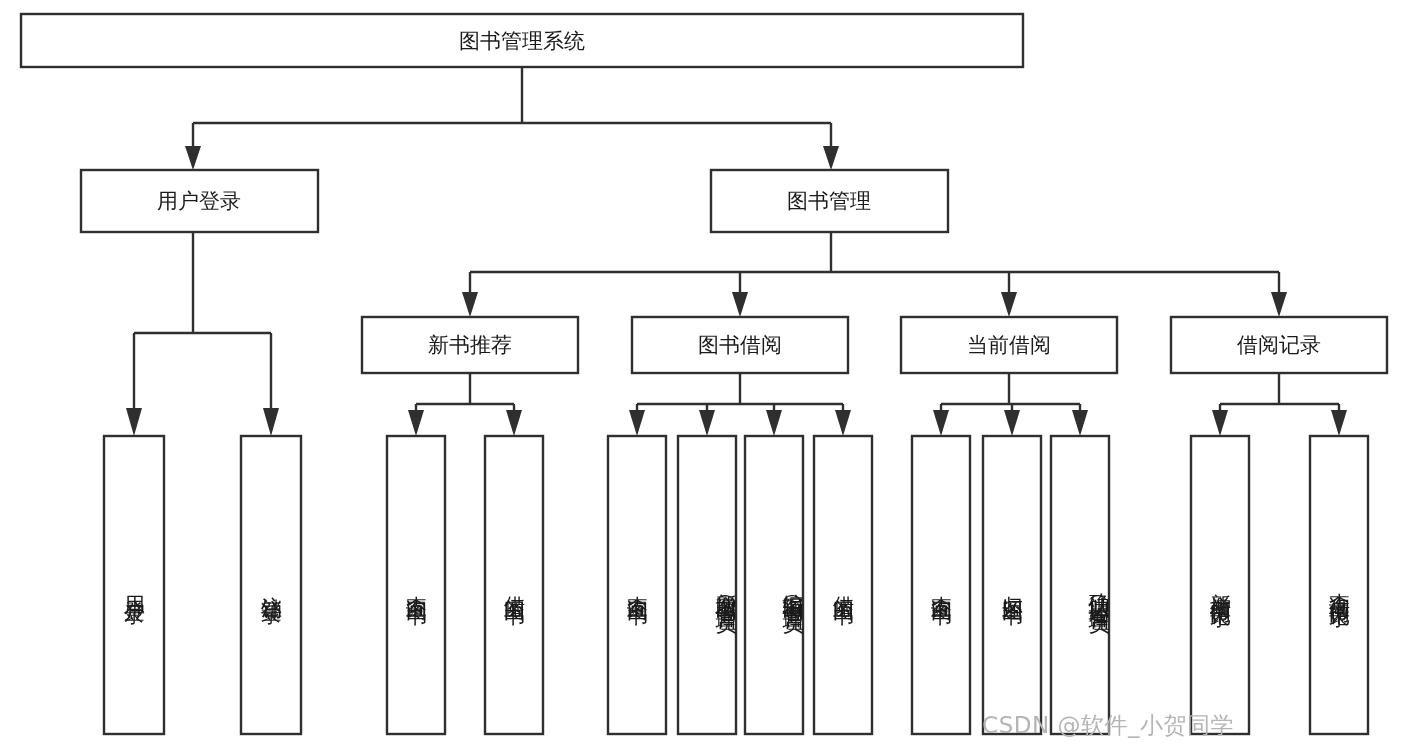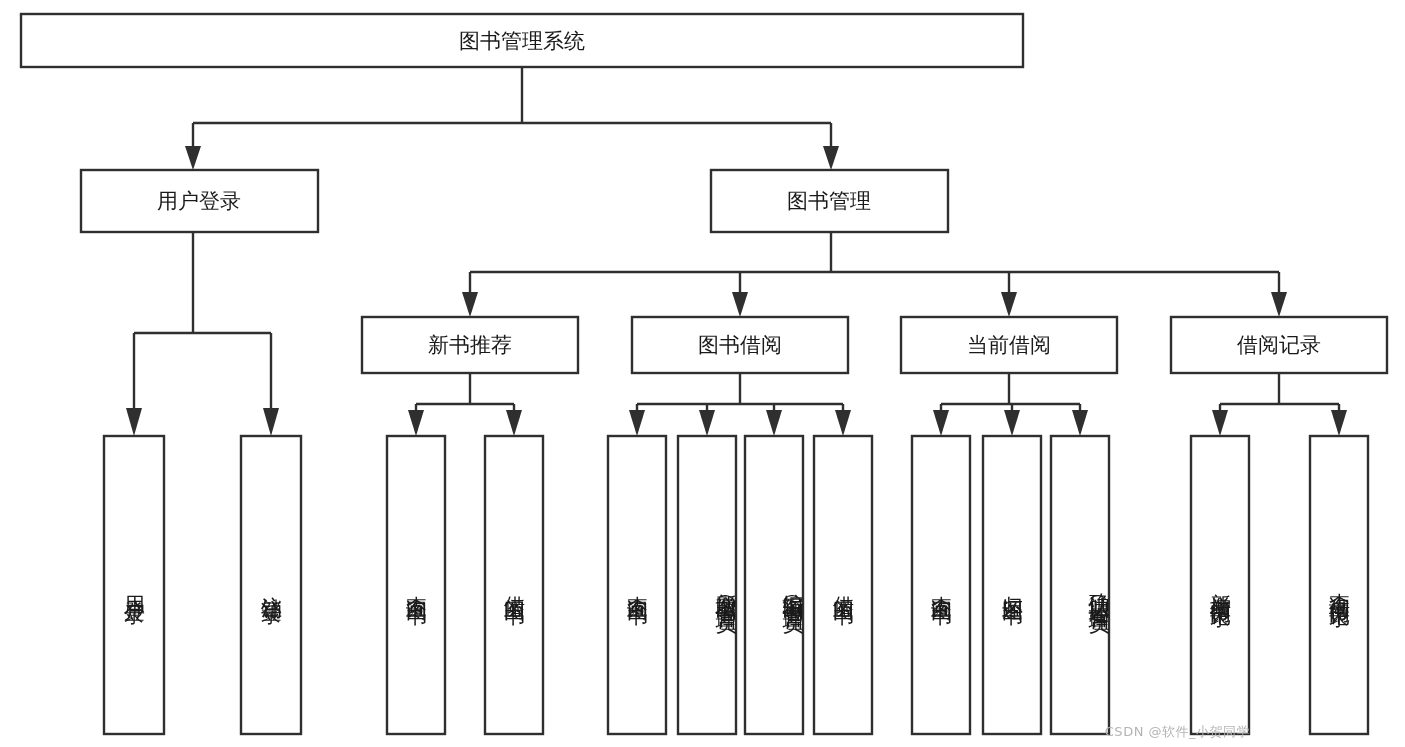--- a/index.html
+++ b/index.html
@@ -57,24 +57,24 @@
     font-size: 21px;
     line-height: 1;
     letter-spacing: 3px;
     color: #1a1a1a;
     white-space: nowrap;
     text-align: center;
     pointer-events: none;
   }
   #watermark {
     position: absolute;
-    right: 10px;
+    right: 26px;
     bottom: 6px;
     font-family: "DejaVu Sans", "Liberation Sans", sans-serif;
-    font-size: 13px;
+    font-size: 23px;
     color: #b4b4b4;
     white-space: nowrap;
     letter-spacing: 0.5px;
   }
 </style>
 </head>
 <body>
 
 <div id="diagram-root">
 

